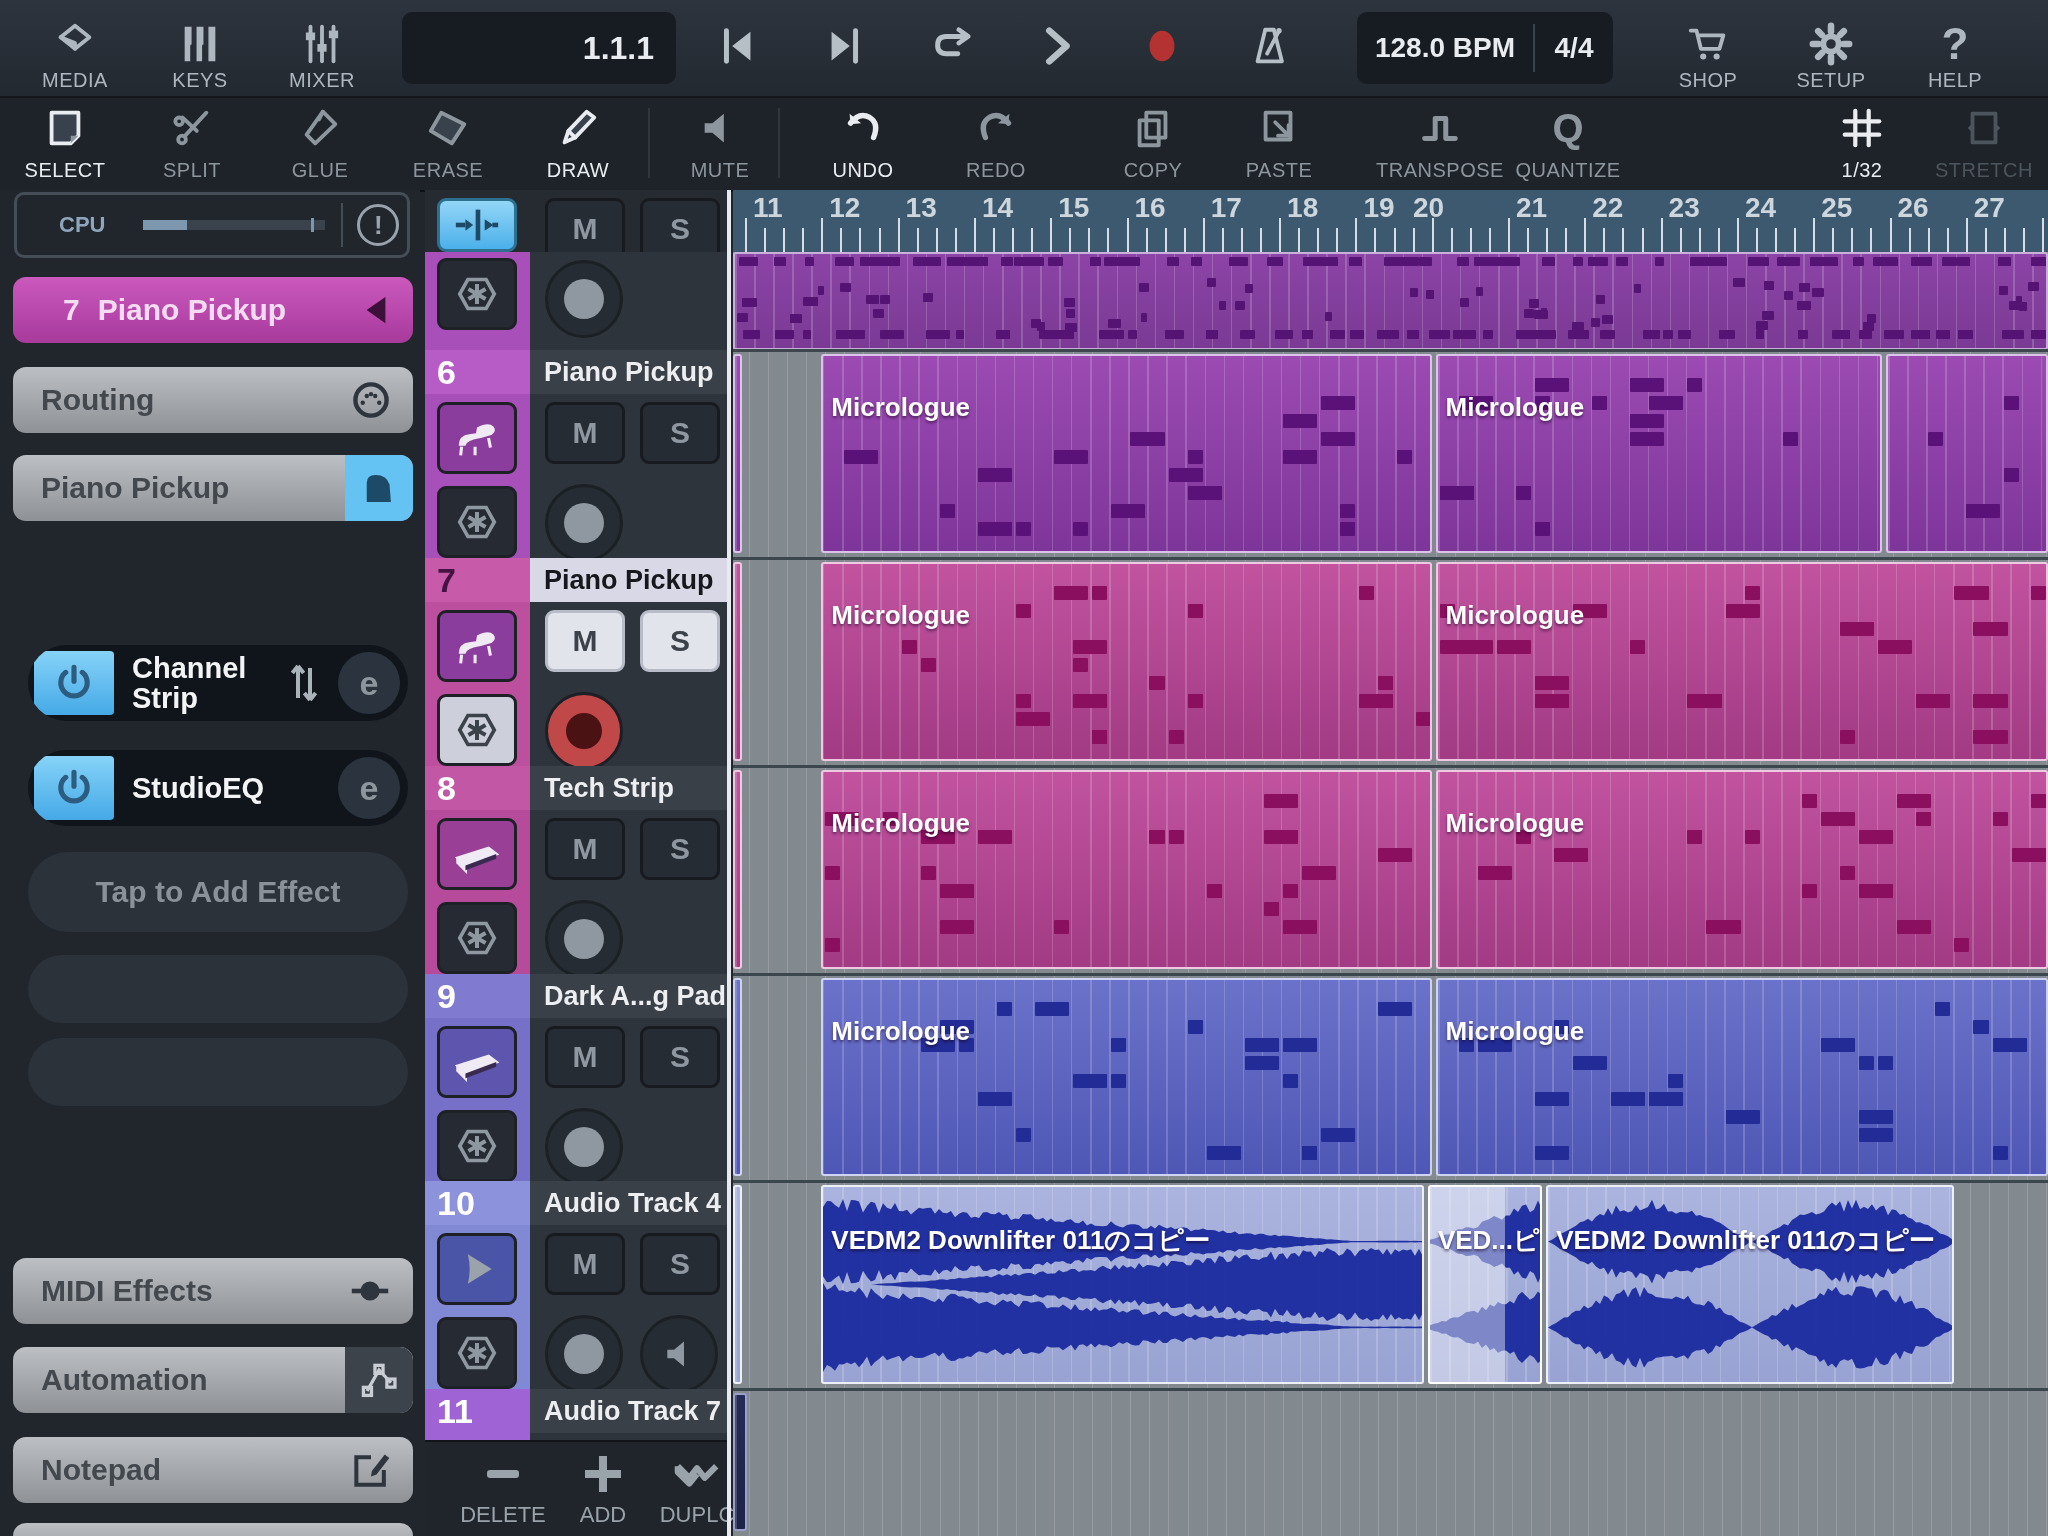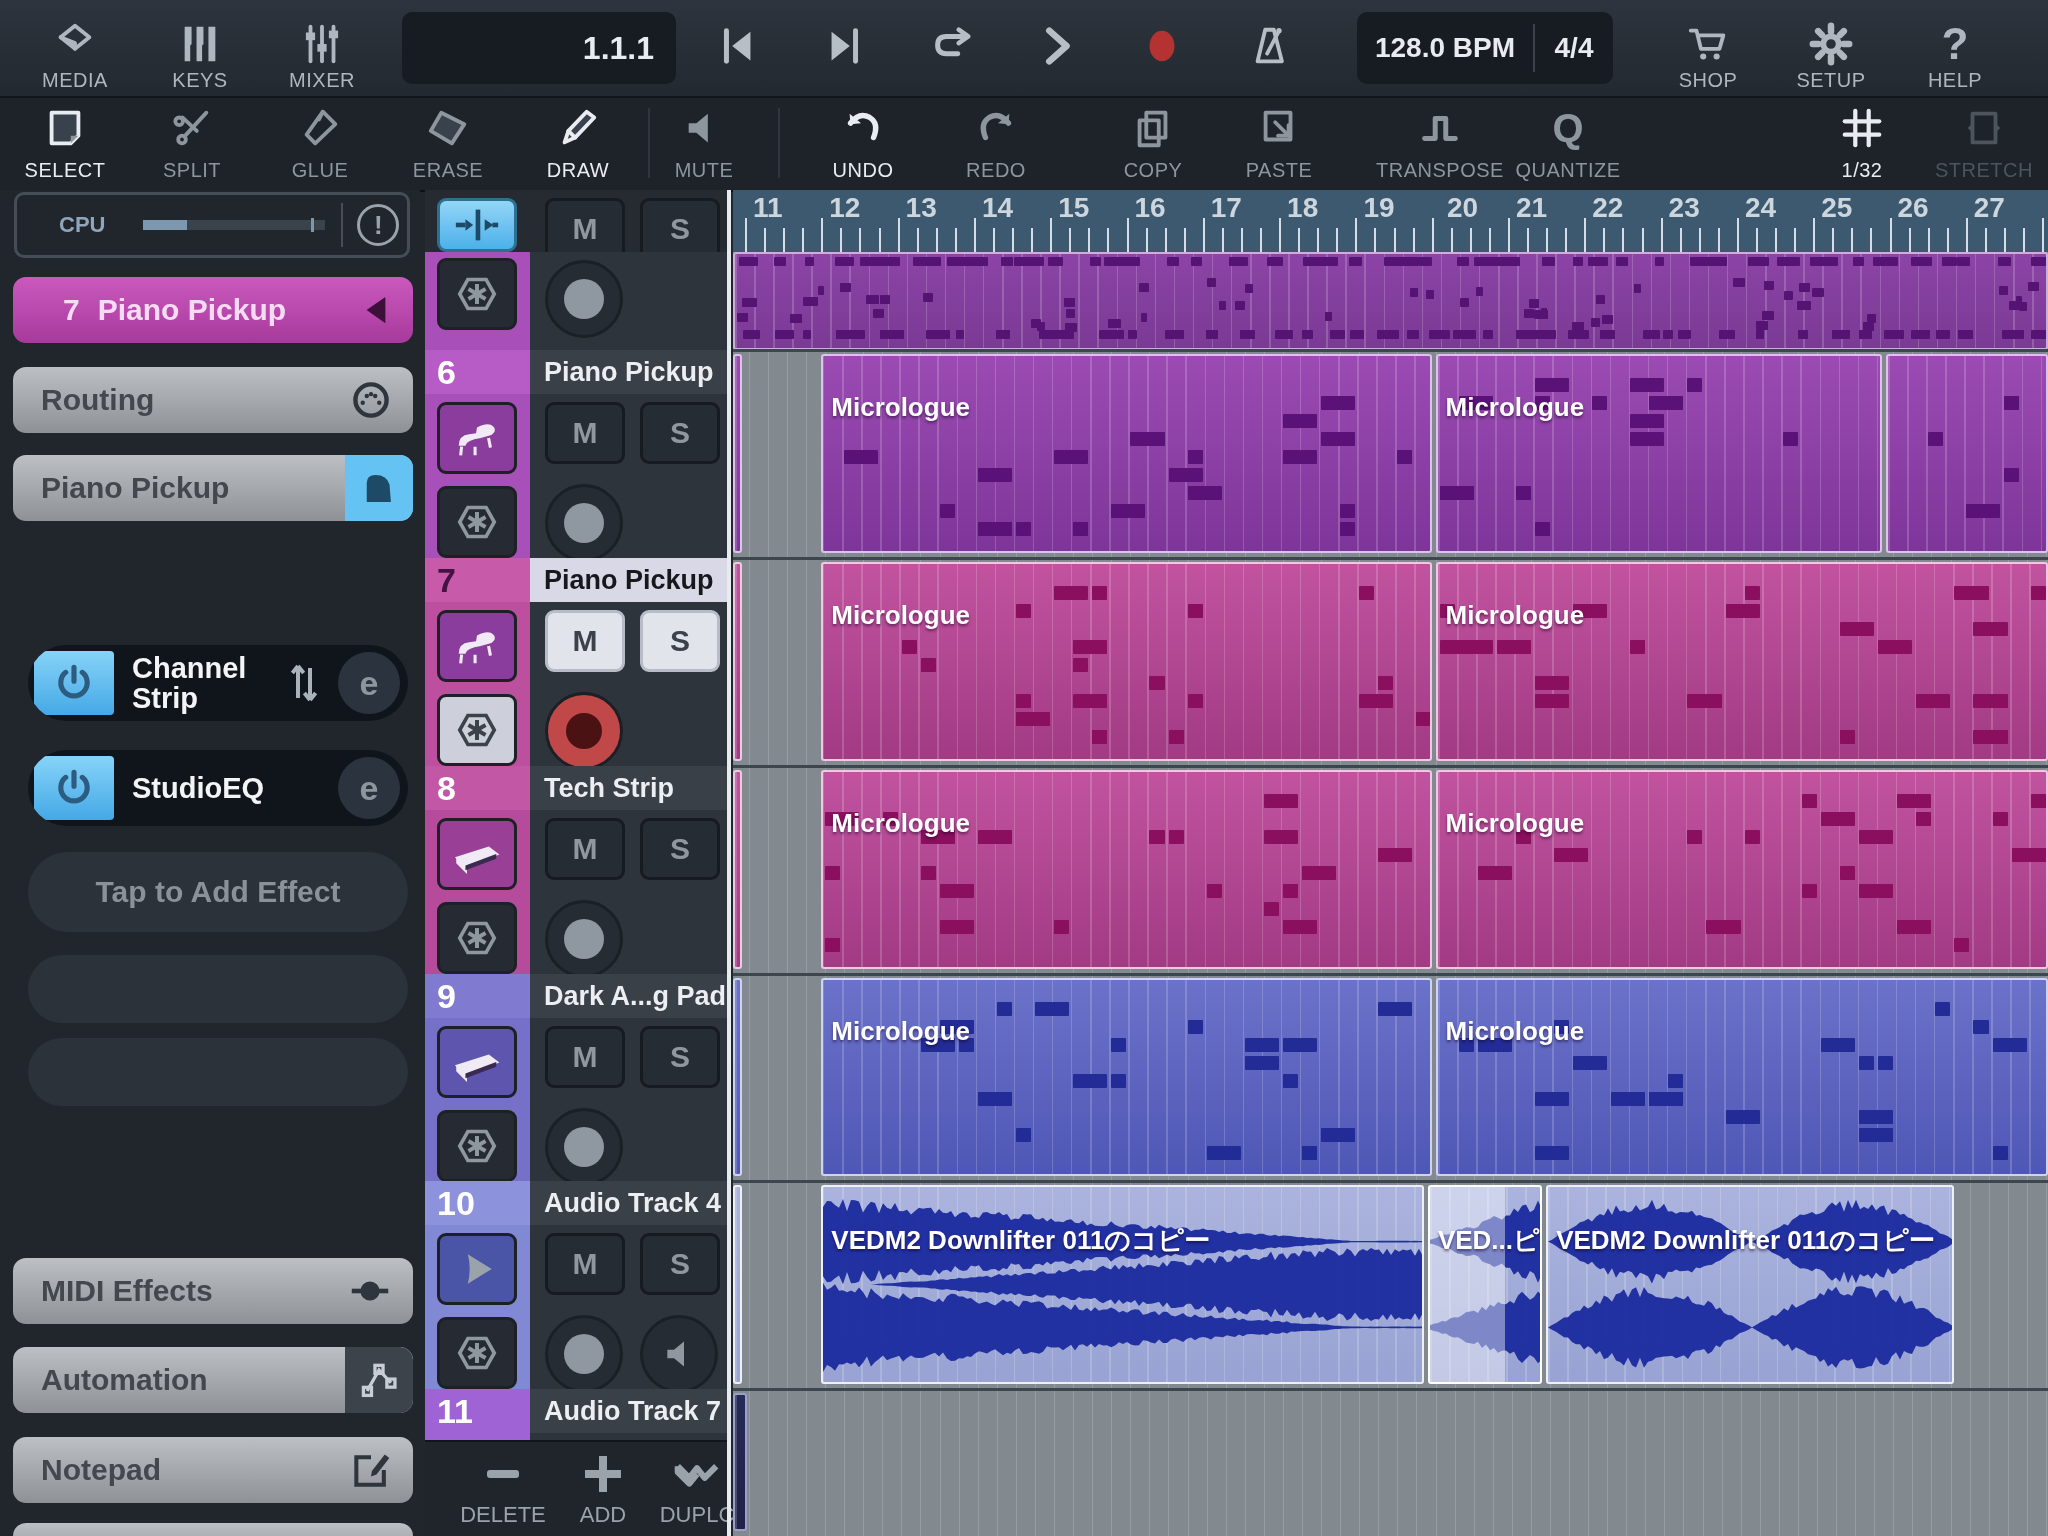--- a/index.html
+++ b/index.html
@@ -257,21 +257,21 @@
     <div class="t2-item t2-on" style="left:518px;">
       <span class="icn">
           <svg width="46" height="46" viewBox="0 0 24 24" fill="none" stroke="currentColor" stroke-width="2" stroke-linecap="round" stroke-linejoin="round">
             <path d="M5 19.5 L7 13.5 L16.5 3.5 L20.5 6.5 L10.5 17 Z" fill="#38414c"></path>
             <path d="M7 13.5 L10.5 17"></path>
           </svg>
         </span>
       <span class="lbl">DRAW</span>
     </div>
     <div class="vsep" style="left:648px;"></div>
-    <div class="t2-item t2-mid" style="left:644px;">
+    <div class="t2-item t2-mid" style="left:660px;">
       <span class="icn">
           <svg width="46" height="46" viewBox="0 0 24 24" fill="none" stroke="currentColor" stroke-width="2" stroke-linecap="round" stroke-linejoin="round">
             <path d="M4 9.5 H8 L14 4.5 V19.5 L8 14.5 H4 Z" fill="currentColor" stroke="none"></path>
           </svg>
         </span>
       <span class="lbl">MUTE</span>
     </div>
     <div class="vsep" style="left:778px;"></div>
     <div class="t2-item t2-on" style="left:803px;">
       <span class="icn">
@@ -396,21 +396,21 @@
       <div class="rnum" style="left: 554.1px;">18</div>
       <div class="rtick" style="left: 565.175px; top: 38px; height: 24px;"></div>
       <div class="rtick" style="left: 584.25px; top: 38px; height: 24px;"></div>
       <div class="rtick" style="left: 603.325px; top: 38px; height: 24px;"></div>
       <div class="rtick" style="left: 622.4px; top: 28px; height: 34px;"></div>
       <div class="rnum" style="left: 630.4px;">19</div>
       <div class="rtick" style="left: 641.475px; top: 38px; height: 24px;"></div>
       <div class="rtick" style="left: 660.55px; top: 38px; height: 24px;"></div>
       <div class="rtick" style="left: 679.625px; top: 38px; height: 24px;"></div>
       <div class="rtick" style="left: 698.7px; top: 28px; height: 34px;"></div>
-      <div class="rnum" style="left: 714px;">20</div>
+      <div class="rnum" style="left: 680px;">20</div>
       <div class="rtick" style="left: 717.775px; top: 38px; height: 24px;"></div>
       <div class="rtick" style="left: 736.85px; top: 38px; height: 24px;"></div>
       <div class="rtick" style="left: 755.925px; top: 38px; height: 24px;"></div>
       <div class="rtick" style="left: 775px; top: 28px; height: 34px;"></div>
       <div class="rnum" style="left: 783px;">21</div>
       <div class="rtick" style="left: 794.075px; top: 38px; height: 24px;"></div>
       <div class="rtick" style="left: 813.15px; top: 38px; height: 24px;"></div>
       <div class="rtick" style="left: 832.225px; top: 38px; height: 24px;"></div>
       <div class="rtick" style="left: 851.3px; top: 28px; height: 34px;"></div>
       <div class="rnum" style="left: 859.3px;">22</div>

